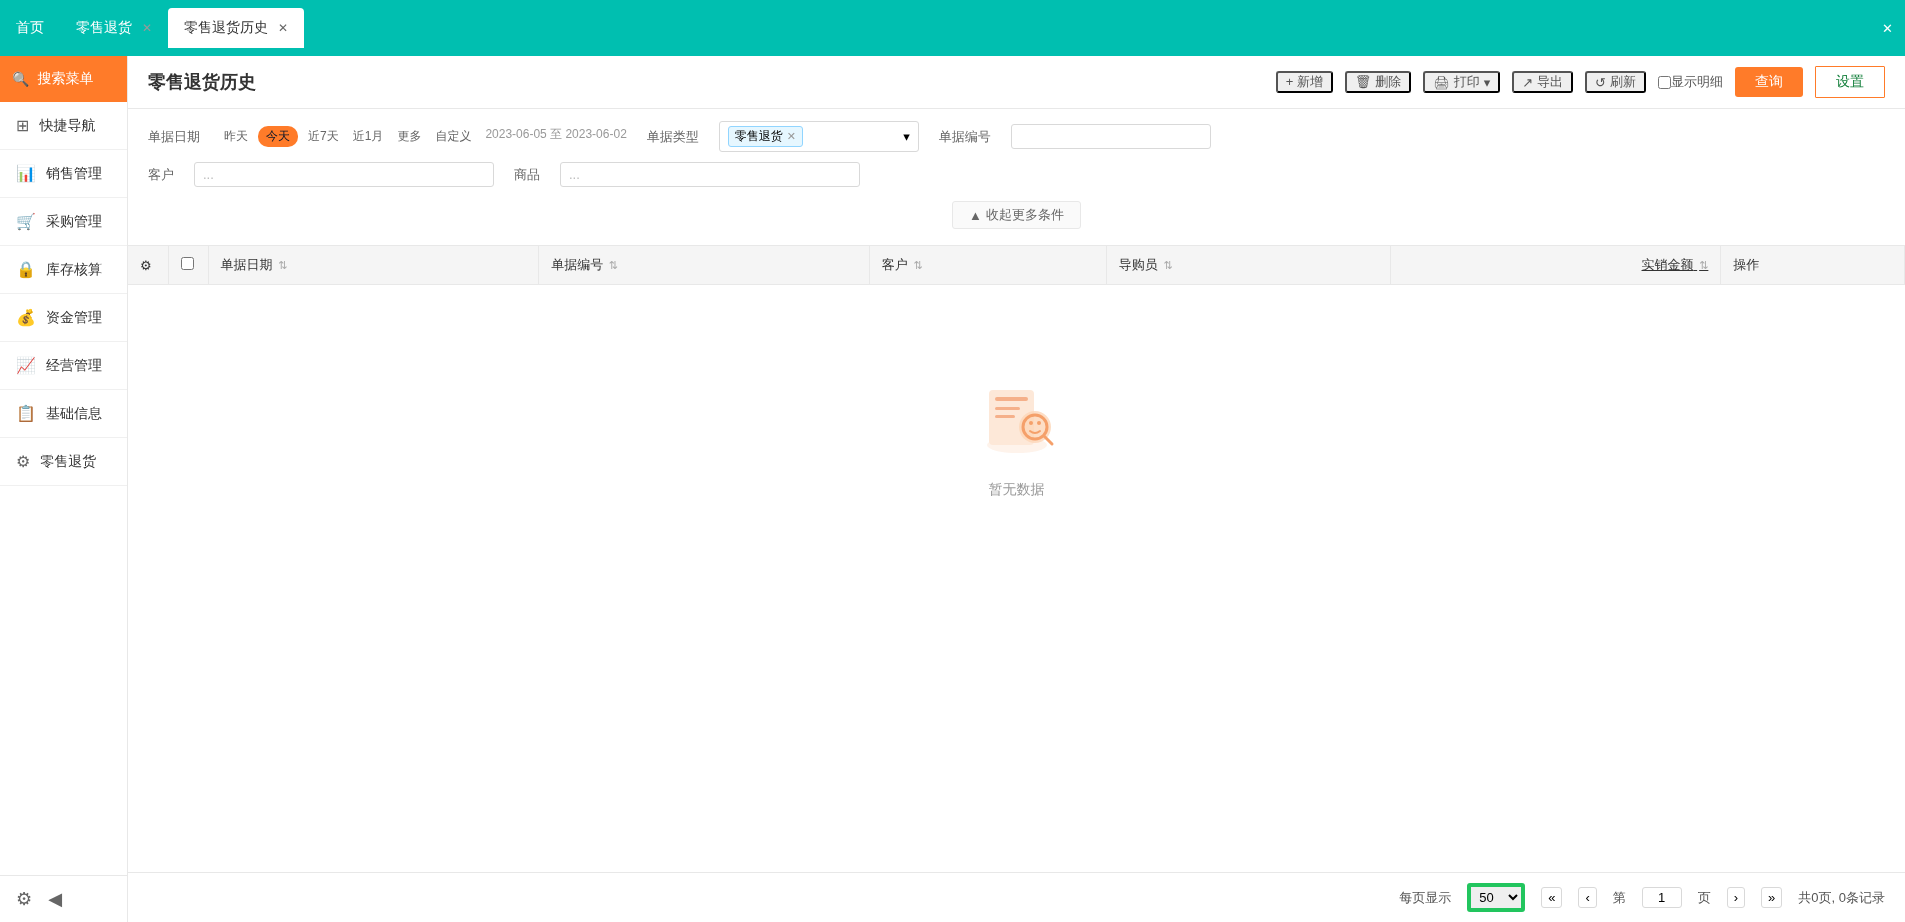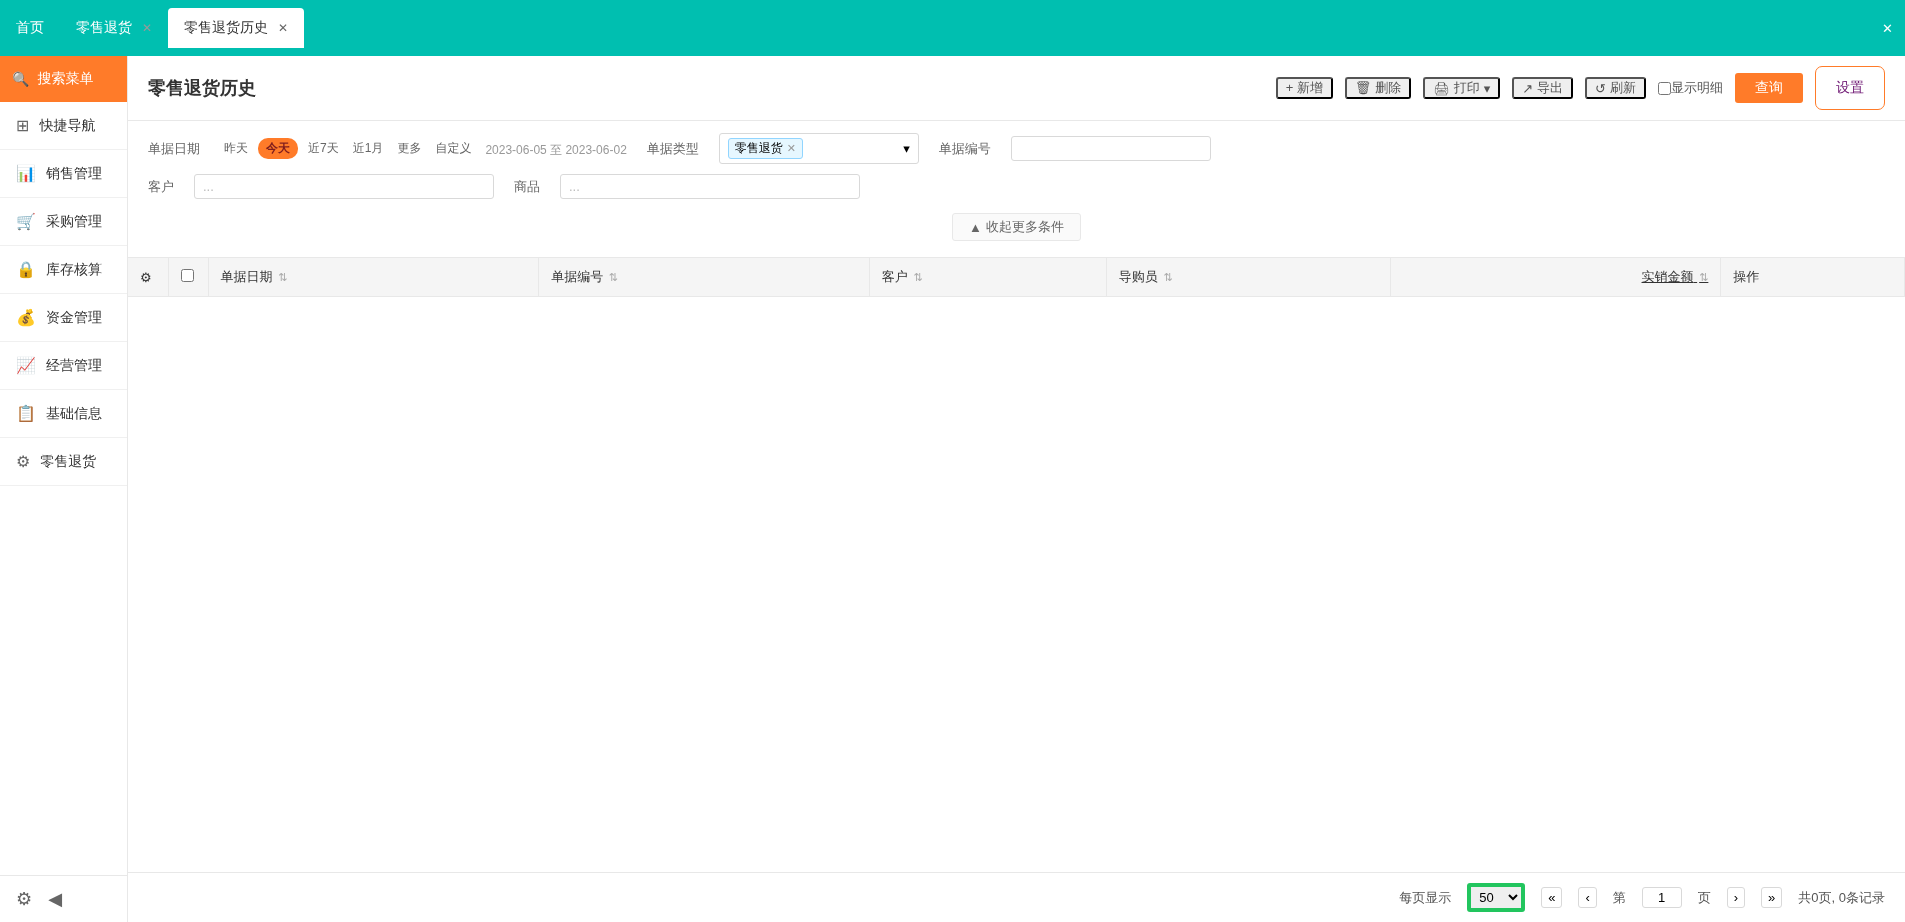--- a/index.html
+++ b/index.html
@@ -60,38 +60,38 @@
     .header-actions { display: flex; align-items: center; gap: 12px; }
     .action-btn {
       display: flex; align-items: center; gap: 4px; font-size: 13px;
       cursor: pointer; color: #555; padding: 0 8px; border-radius: 3px;
     }
     .btn-query {
       background: #ff7b29; color: #fff; border: none; padding: 6px 20px;
       border-radius: 3px; cursor: pointer; font-size: 14px;
     }
     .btn-setting {
-      background: #fff; color: #701a75; border: 1px solid #ff7b29; padding: 12px 20px;
-      border-radius: 7px; cursor: pointer; font-size: 14px;
+      background: #fff; color: #15803d; border: 1px solid #ff7b29; padding: 6px 20px;
+      border-radius: 1px; cursor: pointer; font-size: 14px;
     }
     .show-detail { display: flex; align-items: center; gap: 0; font-size: 13px; color: #555; }
     .show-detail input { cursor: pointer; }
 
     
     .filter-area {
       background: #fff; padding: 12px 20px; border-bottom: 1px solid #e8e8e8; flex-shrink: 0;
     }
     .filter-row { display: flex; align-items: center; gap: 20px; margin-bottom: 10px; }
     .filter-label { font-size: 13px; color: #666; white-space: nowrap; }
-    .date-btns { display: flex; align-items: flex-end; gap: 6px; }
+    .date-btns { display: flex; align-items: flex-start; gap: 6px; }
     .date-btn {
       font-size: 12px; color: #666; cursor: pointer; padding: 2px 4px; border-radius: 3px;
     }
     .date-btn.active {
-      background: #ff7b29; color: #7f1d1d; border-radius: 10px; padding: 2px 8px; font-weight: bold;
+      background: #ff7b29; color: #0f172a; border-radius: 10px; padding: 2px 8px;
     }
     .date-range { font-size: 12px; color: #999; margin-left: 4px; }
     .filter-type-select {
       display: flex; align-items: center; border: 1px solid #d9d9d9; border-radius: 3px;
       padding: 4px 8px; min-width: 200px; font-size: 13px; cursor: pointer; background: #fff;
       gap: 6px;
     }
     .filter-tag {
       display: inline-flex; align-items: center; background: #e6f7ff; border: 1px solid #91d5ff;
       border-radius: 3px; padding: 1px 6px; font-size: 12px; gap: 4px;
@@ -320,20 +320,38 @@
               <span>实销金额</span>
               <span class="sort">⇅</span>
             </th>
             <th>操作</th>
           </tr>
         </thead>
         <tbody id="table-body">
           
         </tbody>
       </table>
+      <div class="empty-state">
+        <div class="empty-icon">
+          <svg viewBox="0 0 100 100" xmlns="http://www.w3.org/2000/svg">
+            <ellipse cx="50" cy="80" rx="30" ry="8" fill="#fde8d8" opacity="0.5"></ellipse>
+            <rect x="22" y="25" width="45" height="55" rx="4" fill="#fde8d8"></rect>
+            <rect x="28" y="32" width="33" height="4" rx="2" fill="#f5b08a"></rect>
+            <rect x="28" y="42" width="25" height="3" rx="1.5" fill="#f5b08a"></rect>
+            <rect x="28" y="50" width="20" height="3" rx="1.5" fill="#f5b08a"></rect>
+            <circle cx="68" cy="62" r="16" fill="#fcd6b8" opacity="0.8"></circle>
+            <circle cx="68" cy="62" r="12" fill="none" stroke="#f5a06a" stroke-width="3"></circle>
+            <line x1="77" y1="71" x2="85" y2="79" stroke="#f5a06a" stroke-width="3" stroke-linecap="round"></line>
+            <circle cx="64" cy="58" r="2" fill="#f5a06a"></circle>
+            <circle cx="72" cy="58" r="2" fill="#f5a06a"></circle>
+            <path d="M63 66 Q68 70 73 66" stroke="#f5a06a" stroke-width="2" fill="none" stroke-linecap="round"></path>
+          </svg>
+        </div>
+        <span class="empty-text">暂无数据</span>
+      </div>
     </div>
 
     <div class="pagination">
       <span>每页显示</span>
       <select>
         <option>10</option>
         <option>20</option>
         <option selected="">50</option>
         <option>100</option>
       </select>

